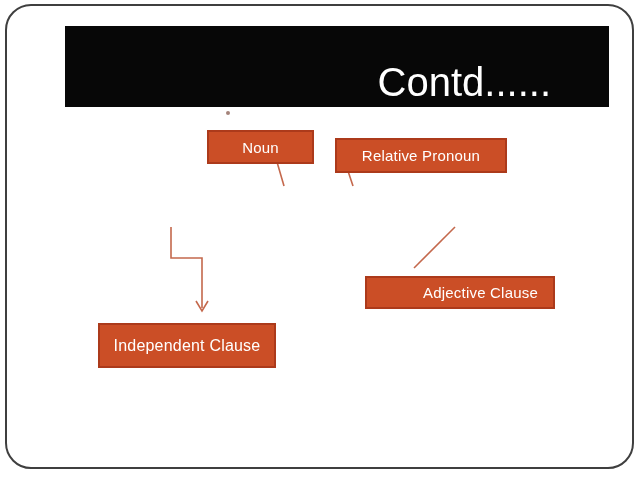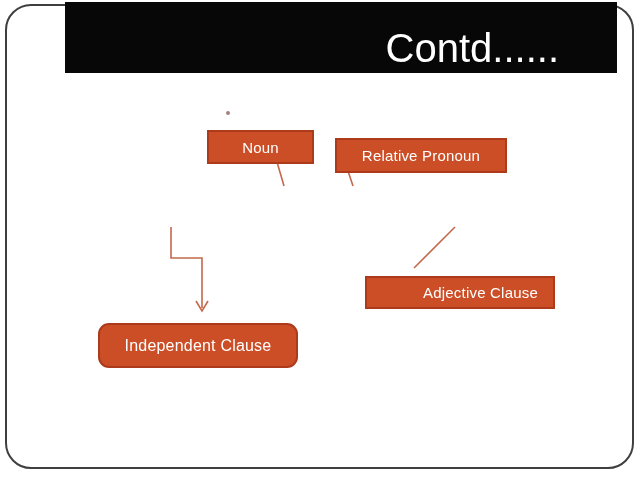--- a/index.html
+++ b/index.html
@@ -20,24 +20,23 @@
     left: 5px; top: 4px;
     width: 629px; height: 465px;
     border: 2px solid var(--slide-border, #3f3f3f);
     border-radius: 26px;
     box-sizing: border-box;
     background: transparent;
     pointer-events: none;
   }
   .title-bar {
     position: absolute;
-    left: 65px; top: 2px;
-    width: 544px; height: 71px;
+    left: 65px; top: 26px;
+    width: 544px; height: 81px;
     background: var(--title-bar-bg, #070707);
-    padding-left: 8px;
   }
   .title-text {
     position: absolute;
     right: 58px; bottom: 4px;
     color: var(--title-text, #ffffff);
     font-size: 40px;
     line-height: 1.05;
     white-space: pre;
     font-weight: 400;
   }
@@ -69,21 +68,21 @@
     align-items: center;
     justify-content: center;
     font-size: 15px;
     letter-spacing: 0.2px;
   }
   .box .label { white-space: pre; }
   #box-noun        { left: 207px; top: 130px; width: 107px; height: 34px; }
   #box-relative    { left: 335px; top: 138px; width: 172px; height: 35px; text-align: right; }
   #box-sentence    { left:  93px; top: 185px; width: 479px; height: 43px; }
   #box-adjective   { left: 365px; top: 276px; width: 190px; height: 33px; padding-left: 41px; }
-  #box-independent { left:  98px; top: 323px; width: 200px; height: 45px; font-size: 16px; border-radius: 11px; }
+  #box-independent { left:  98px; top: 323px; width: 178px; height: 45px; font-size: 16px; }
 </style>
 </head>
 <body>
 
 <div id="stage">
 
   <div class="slide-border"></div>
 
   <div class="title-bar">
     <div class="title-text">Contd......</div>

